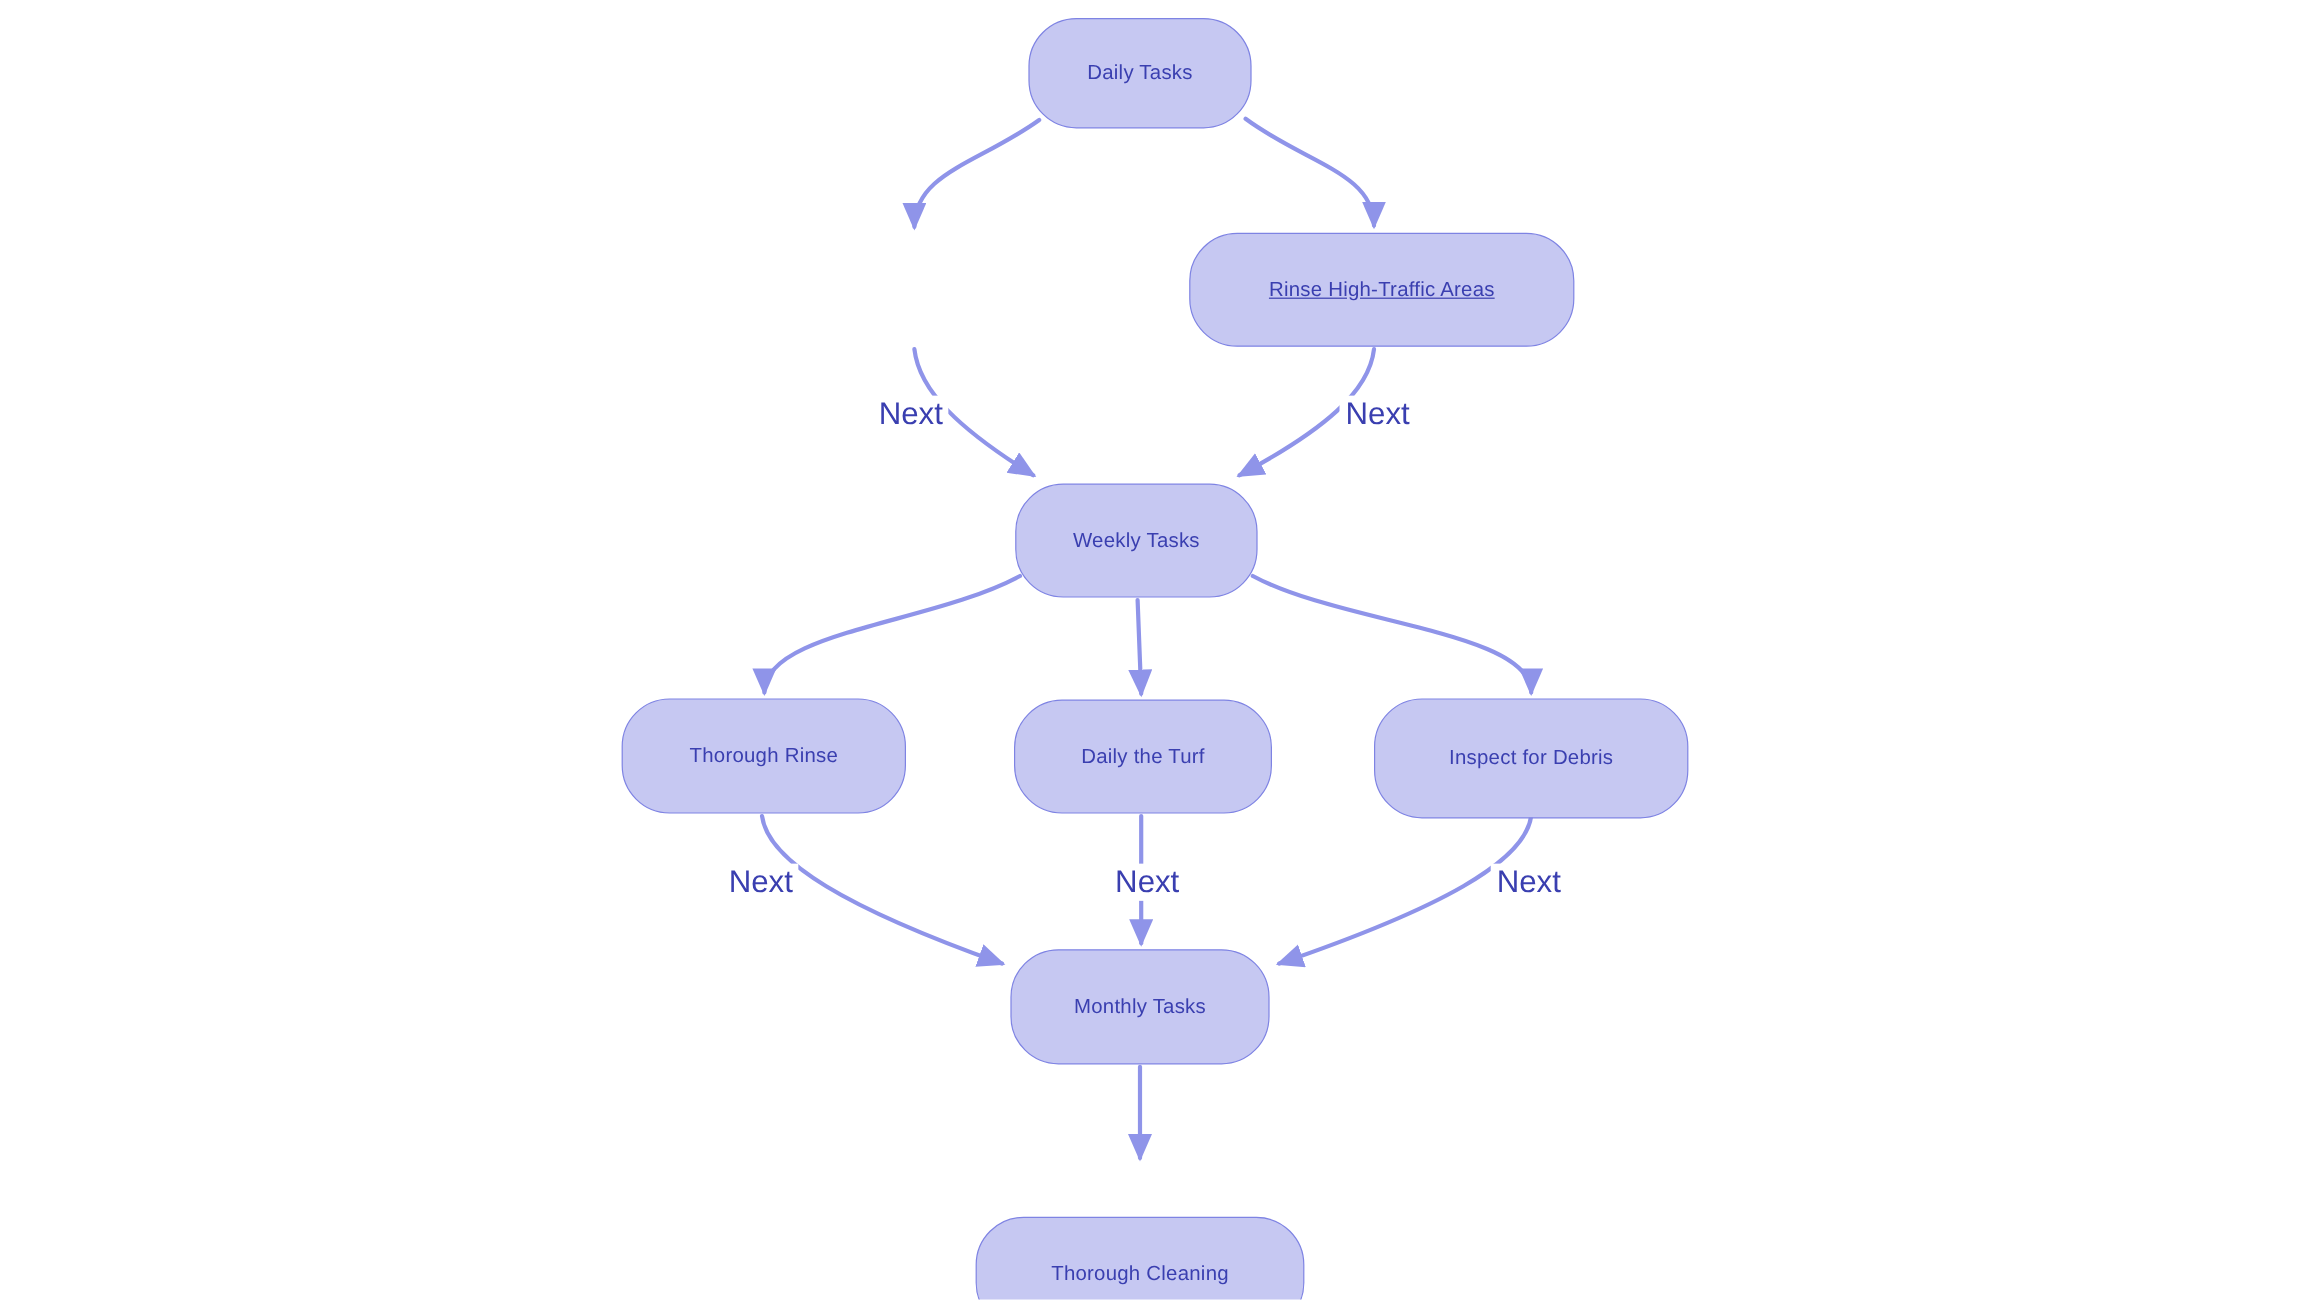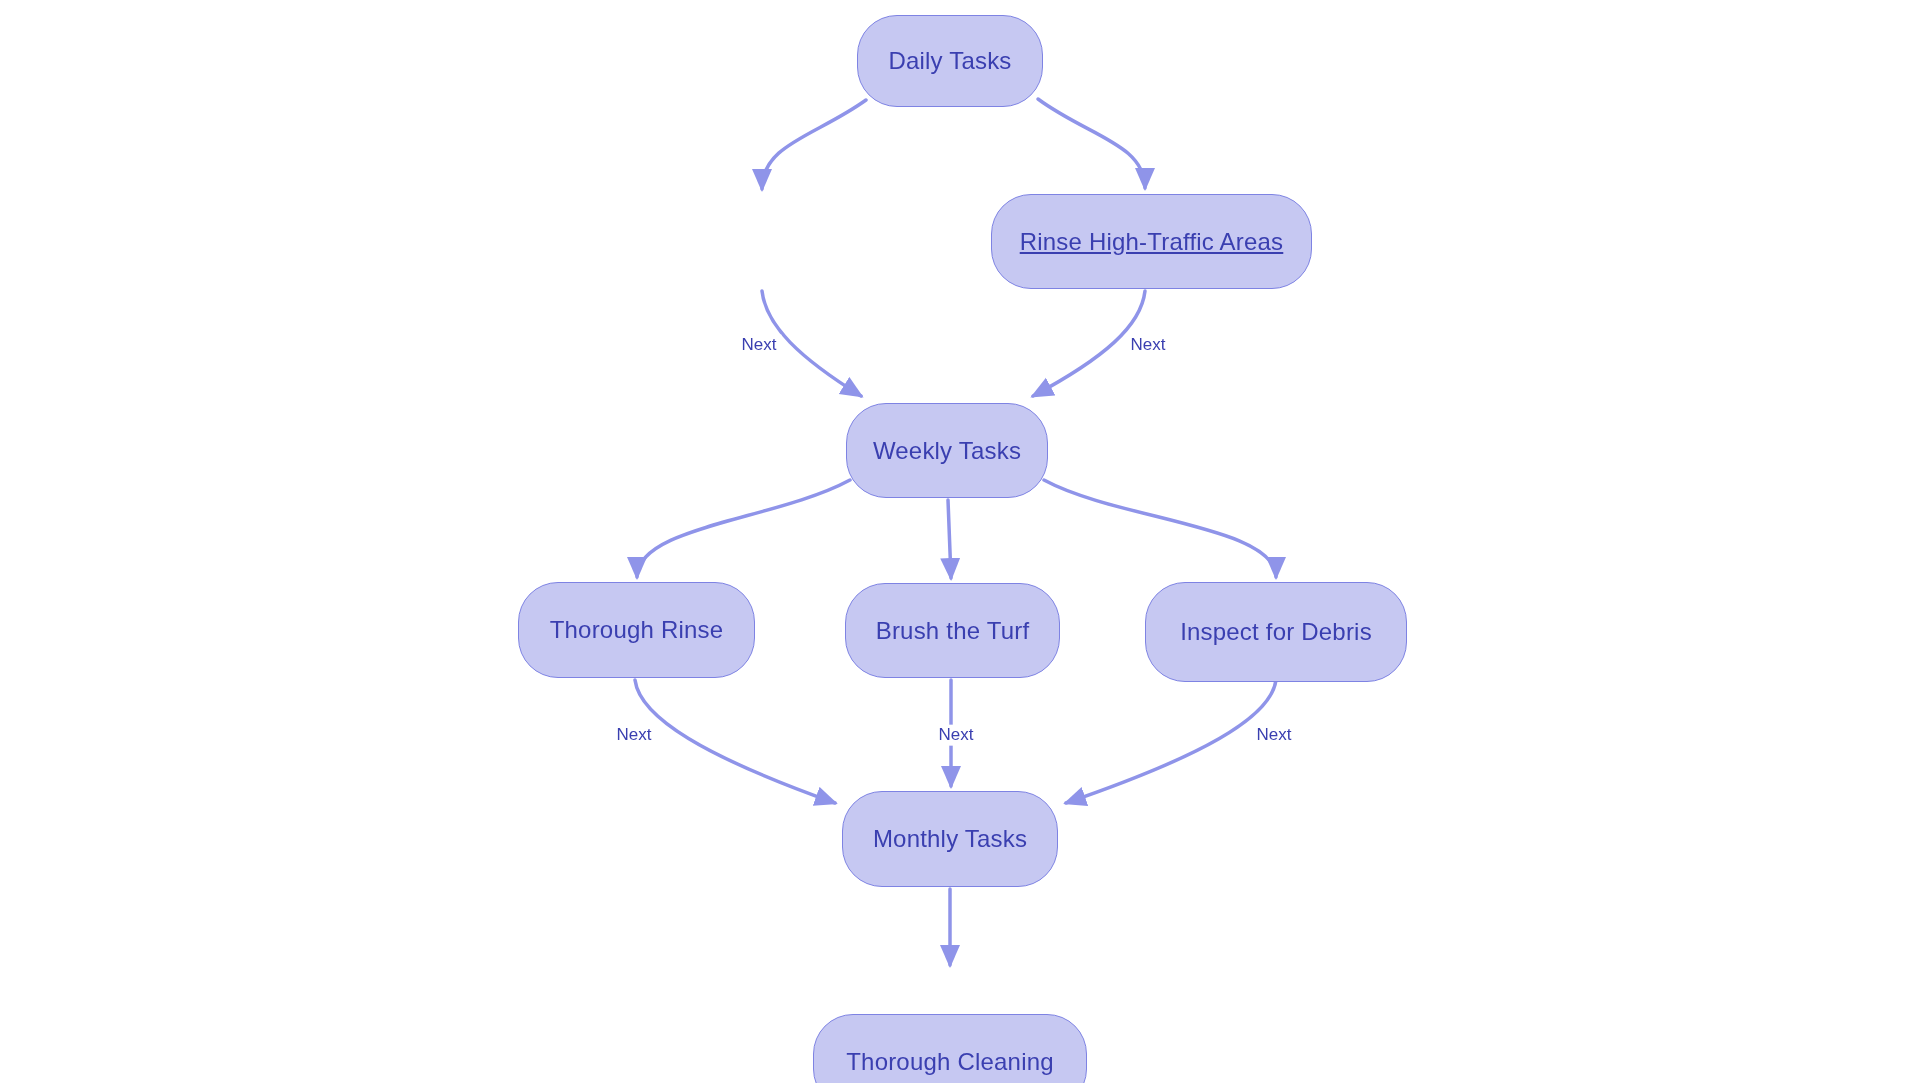--- a/index.html
+++ b/index.html
@@ -37,31 +37,31 @@
   .edges .arrowhead { fill: var(--edge-color); }
   .node {
     position: absolute;
     display: flex;
     align-items: center;
     justify-content: center;
     background: var(--node-fill);
     border: 1.8px solid var(--node-border);
     border-radius: 40px;
     color: var(--node-text-color);
-    font-size: 24px;
+    font-size: 17px;
     letter-spacing: 0.2px;
     text-align: right;
     white-space: nowrap;
   }
   .edge-label {
     position: absolute;
     transform: translate(-50%, -50%);
     background: var(--edge-label-bg);
     color: var(--edge-label-color);
-    font-size: 17px;
+    font-size: 26px;
     line-height: 1.1;
     padding: 1px 5px;
     white-space: nowrap;
   }
 </style>
 </head>
 <body>
 
 <div class="canvas">
 
@@ -95,21 +95,21 @@
 
   <div class="node" style="left:518px; top:582px; width:237px; height:96px;">
     <span>Thorough Rinse</span>
   </div>
 
   <div class="node" style="left:846px; top:403px; width:202px; height:95px;">
     <span>Weekly Tasks</span>
   </div>
 
   <div class="node" style="left:845px; top:583px; width:215px; height:95px;">
-    <span>Brush the Turf</span>
+    <span>Daily the Turf</span>
   </div>
 
   <div class="node" style="left:1145px; top:582px; width:262px; height:100px;">
     <span>Inspect for Debris</span>
   </div>
 
   <div class="node" style="left:842px; top:791px; width:216px; height:96px;">
     <span>Monthly Tasks</span>
   </div>
 

